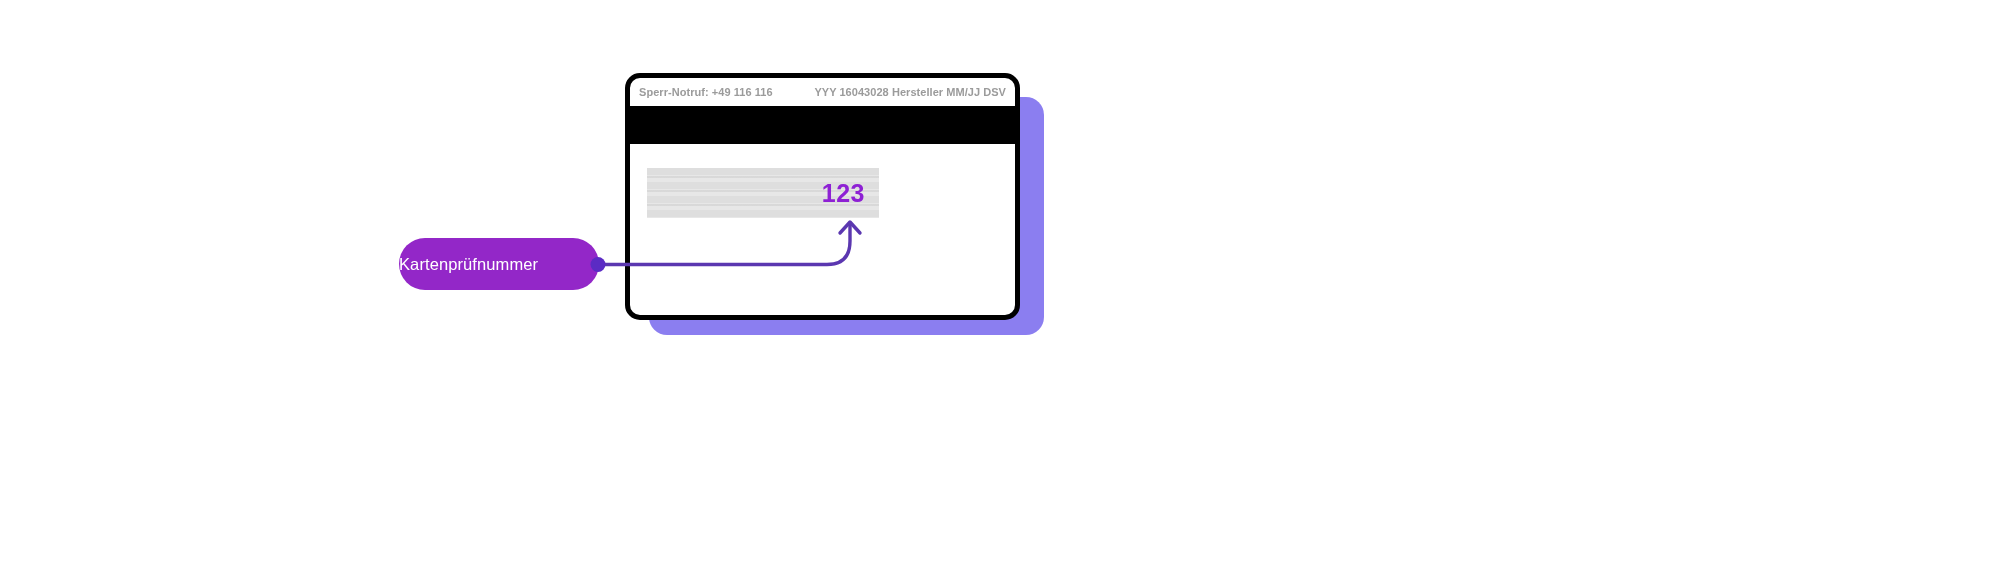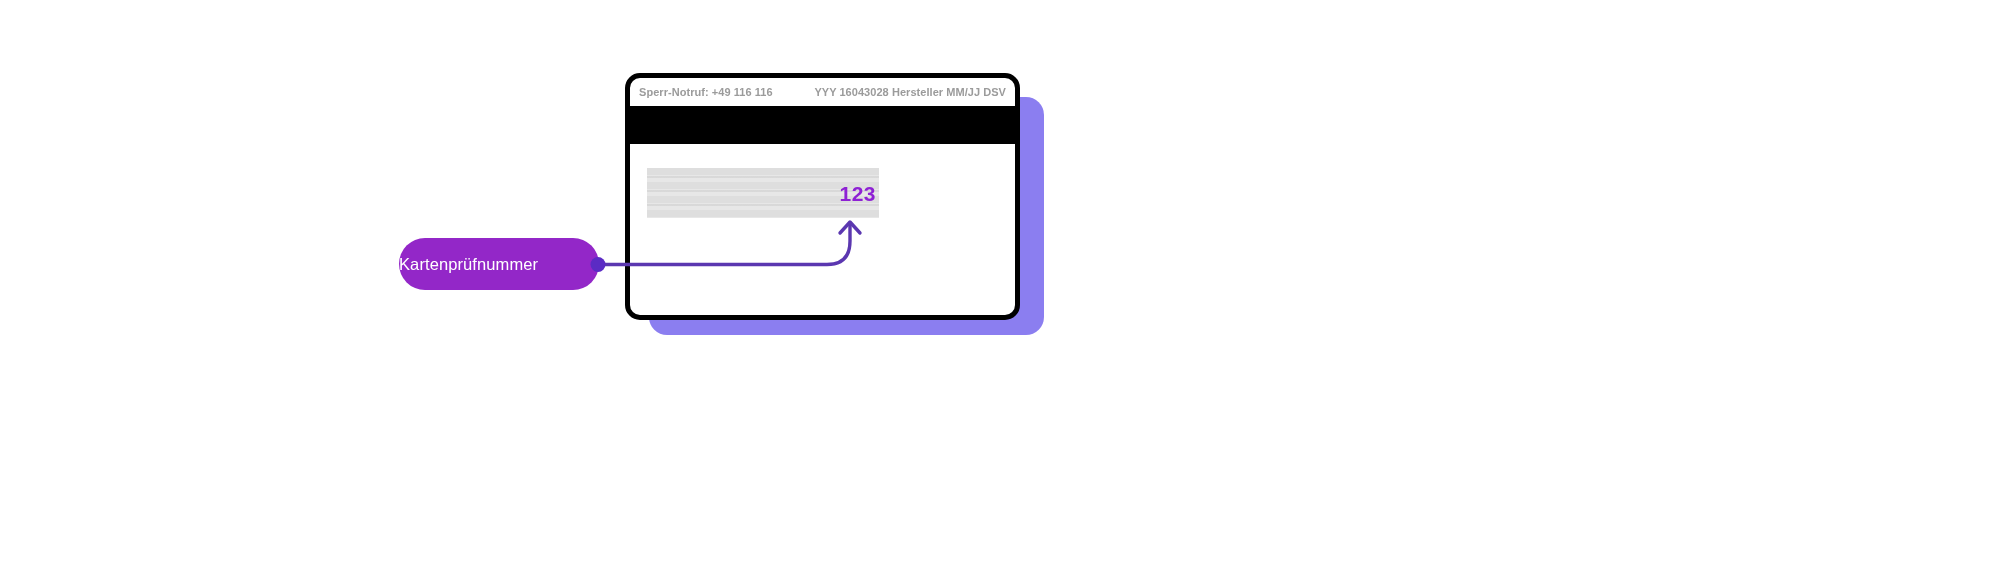--- a/index.html
+++ b/index.html
@@ -111,25 +111,25 @@
         rgba(205,205,205,0.55) 10px,
         rgba(0,0,0,0) 10px,
         rgba(0,0,0,0) 14px
       );
     background-size: 100% 14px;
     pointer-events: none;
   }
   .cvv-number {
     position: relative;
     z-index: 2;
-    font-size: 21px;
+    font-size: 25px;
     font-weight: bold;
     color: #8e21d4;
     letter-spacing: 0.5px;
-    padding-right: 3px;
+    padding-right: 14px;
     line-height: 1;
     text-align: right;
   }
 
   
   .annotation-pill {
     position: absolute;
     left: 399px;
     top: 238px;
     width: 200px;

